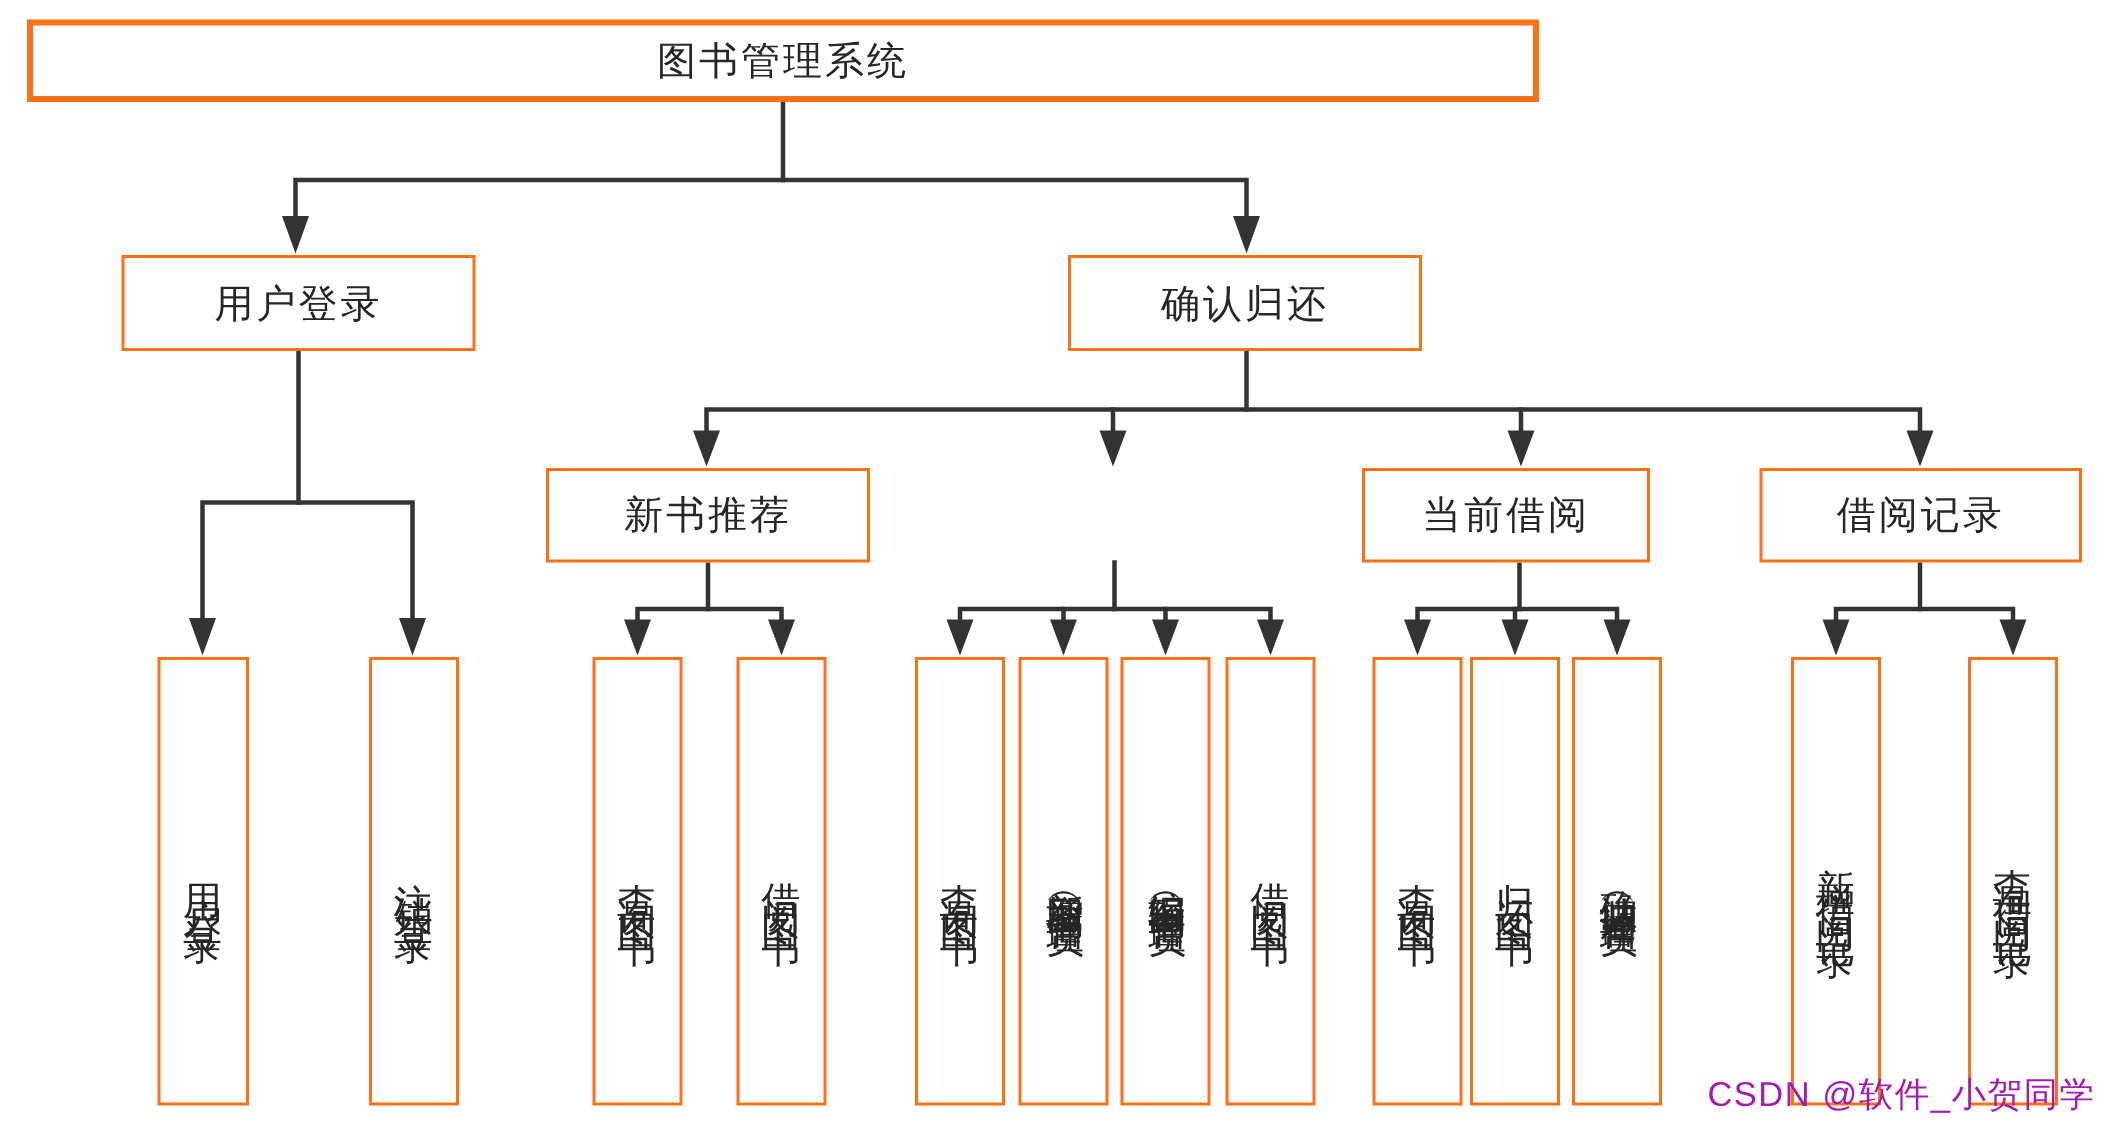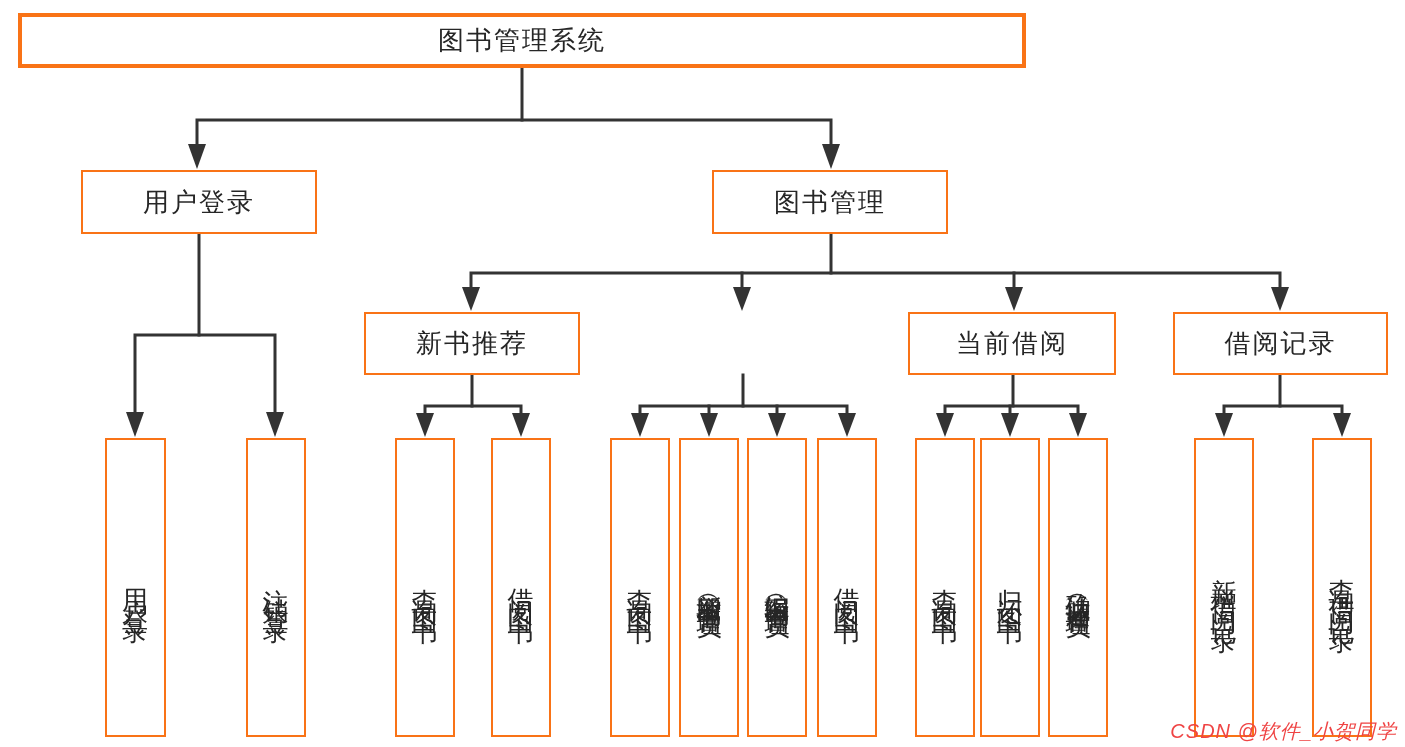--- a/index.html
+++ b/index.html
@@ -51,37 +51,36 @@
     color: #262626;
   }
   .leaf.tight .vlabel {
     font-size: 25px;
     letter-spacing: 3px;
   }
   .watermark {
     position: absolute;
     right: 8px;
     bottom: 2px;
-    font-size: 20px;
-    color: #ef4444;
+    font-size: 23px;
+    color: #a21caf;
     letter-spacing: 1px;
     white-space: nowrap;
     z-index: 3;
-    font-style: italic;
   }
 
   
   .root      { left: 18px;  top: 13px;  width: 1008px; height: 55px; }
   .l1-a      { left: 81px;  top: 170px; width: 236px;  height: 64px; }
   .l1-b      { left: 712px; top: 170px; width: 236px;  height: 64px; }
 
   .l2        { top: 312px; height: 63px; text-align: center; }
   .l2-a      { left: 364px;  width: 216px; }
   .l2-b      { left: 636px;  width: 215px; }
-  .l2-c      { left: 908px;  width: 208px; }
+  .l2-c      { left: 908px;  width: 192px; }
   .l2-d      { left: 1173px; width: 215px; }
 
   .leaf      { top: 438px; height: 299px; width: 60px; }
   .lf-1  { left: 105px; width: 61px; }
   .lf-2  { left: 246px; }
   .lf-3  { left: 395px; }
   .lf-4  { left: 491px; }
   .lf-5  { left: 610px; }
   .lf-6  { left: 679px; }
   .lf-7  { left: 747px; }
@@ -157,21 +156,21 @@
   </svg>
 
   <div class="node root">
     <span class="hlabel">图书管理系统</span>
   </div>
 
   <div class="node l1-a">
     <span class="hlabel">用户登录</span>
   </div>
   <div class="node l1-b">
-    <span class="hlabel">图书管理</span>
+    <span class="hlabel">确认归还</span>
   </div>
 
   <div class="node l2 l2-a">
     <span class="hlabel">新书推荐</span>
   </div>
   <div class="node l2 l2-c">
     <span class="hlabel">当前借阅</span>
   </div>
   <div class="node l2 l2-d">
     <span class="hlabel">借阅记录</span>

